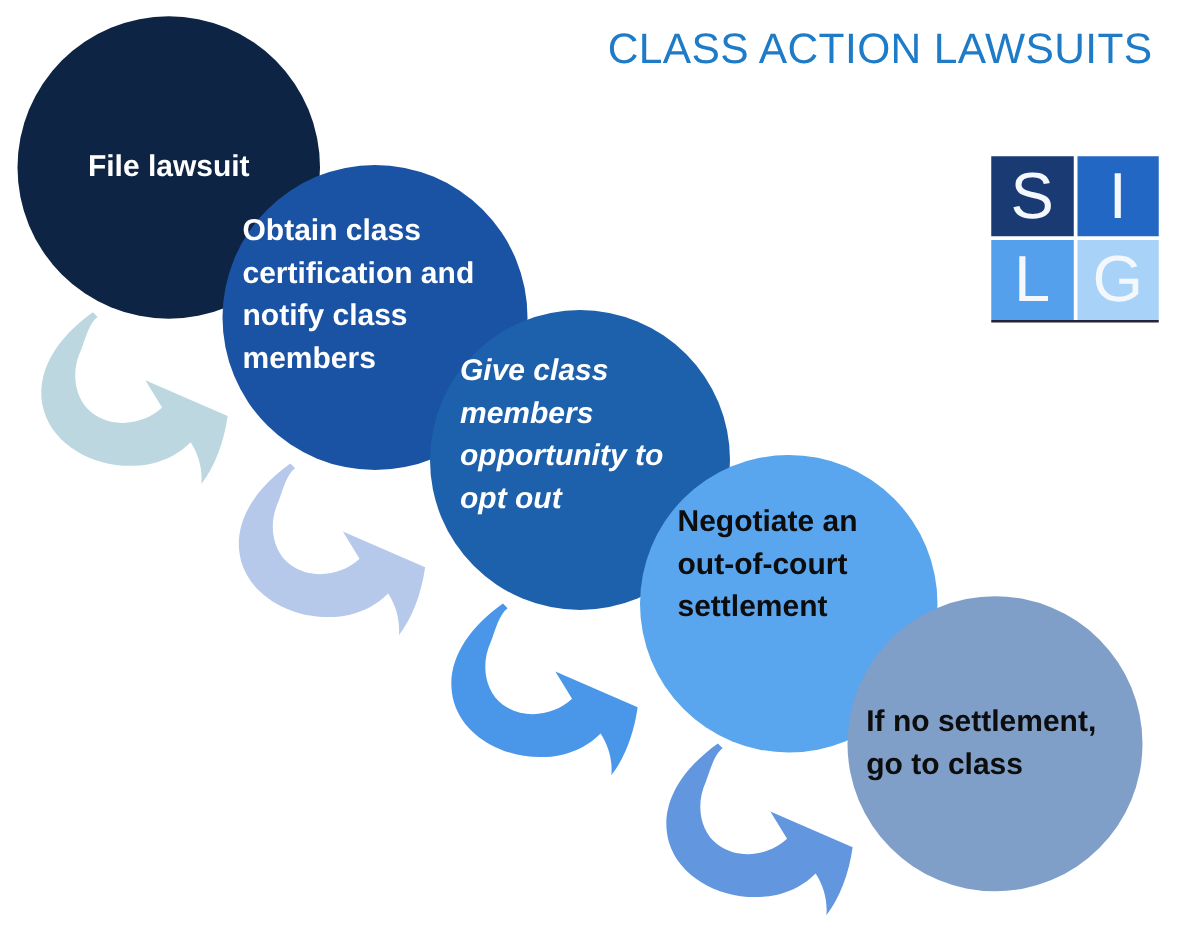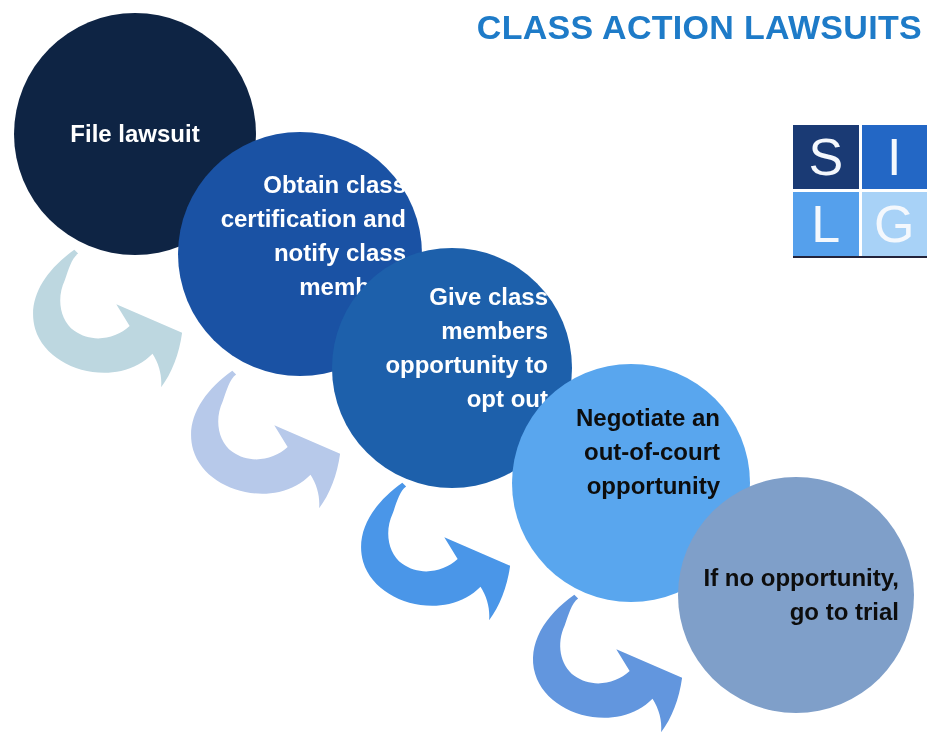--- a/index.html
+++ b/index.html
@@ -10,24 +10,24 @@
     position: relative;
     width: 943px;
     height: 746px;
     overflow: hidden;
     background: #ffffff;
   }
 
   
   .title {
     position: absolute;
-    top: 8px;
+    top: 20px;
     right: 21px;
     text-align: right;
-    font-weight: 700;
+    font-weight: 400;
     font-size: 34px;
     line-height: 1.14;
     letter-spacing: 0.3px;
   }
 
   
   .logo {
     position: absolute;
     left: 793px;
     top: 125px;
@@ -50,30 +50,30 @@
     line-height: 1;
   }
 
   
   .circle {
     position: absolute;
     border-radius: 50%;
     display: flex;
     align-items: center;
     justify-content: center;
-    text-align: right;
+    text-align: left;
     font-weight: 700;
     font-size: 24px;
     line-height: 34px;
   }
   .circle .lbl { display: block; }
 
   .s1 { left: 14px;  top: 13px;  width: 242px; height: 242px; }
   .s2 { left: 178px; top: 132px; width: 244px; height: 244px; }
-  .s3 { left: 332px; top: 248px; width: 240px; height: 240px; }
+  .s3 { left: 344px; top: 248px; width: 240px; height: 240px; font-style: italic; }
   .s4 { left: 512px; top: 364px; width: 238px; height: 238px; }
   .s5 { left: 678px; top: 477px; width: 236px; height: 236px; }
 
   .s2 .lbl { width: 212px; transform: translateY(-18px); }
   .s3 .lbl { width: 192px; transform: translateY(-20px); }
   .s4 .lbl { width: 178px; transform: translateY(-31px); }
   .s5 .lbl { width: 206px; }
 
   
   .arrow { position: absolute; width: 167px; height: 145px; }
@@ -123,26 +123,26 @@
     <span class="lbl">Give class members opportunity to opt out</span>
   </div>
 
   <div class="arrow a3">
     <svg viewBox="0 0 175 152" xmlns="http://www.w3.org/2000/svg">
       <path d="M 59 5 C 28 27, 9 57, 18 88 C 28 121, 70 140, 108 132 C 121 129, 132 123, 141 114 C 148 125, 151 137, 150 149 C 161 135, 169 114, 172 92 L 103 62 L 117 85 C 102 99, 77 103, 59 90 C 44 79, 40 56, 49 37 C 53 26, 56 14, 63 9 Z" fill="#4a96e8"></path>
     </svg>
   </div>
 
   <div class="circle s4" style="background-color: rgb(89, 166, 238); color: rgb(13, 13, 13);">
-    <span class="lbl">Negotiate an out-of-court opportunity</span>
+    <span class="lbl">Negotiate an out-of-court settlement</span>
   </div>
 
   <div class="arrow a4">
     <svg viewBox="0 0 175 152" xmlns="http://www.w3.org/2000/svg">
       <path d="M 59 5 C 28 27, 9 57, 18 88 C 28 121, 70 140, 108 132 C 121 129, 132 123, 141 114 C 148 125, 151 137, 150 149 C 161 135, 169 114, 172 92 L 103 62 L 117 85 C 102 99, 77 103, 59 90 C 44 79, 40 56, 49 37 C 53 26, 56 14, 63 9 Z" fill="#6296de"></path>
     </svg>
   </div>
 
   <div class="circle s5" style="background-color: rgb(127, 159, 201); color: rgb(13, 13, 13);">
-    <span class="lbl">If no opportunity, go to trial</span>
+    <span class="lbl">If no settlement, go to class</span>
   </div>
 
 </div>
 
 </body></html>

